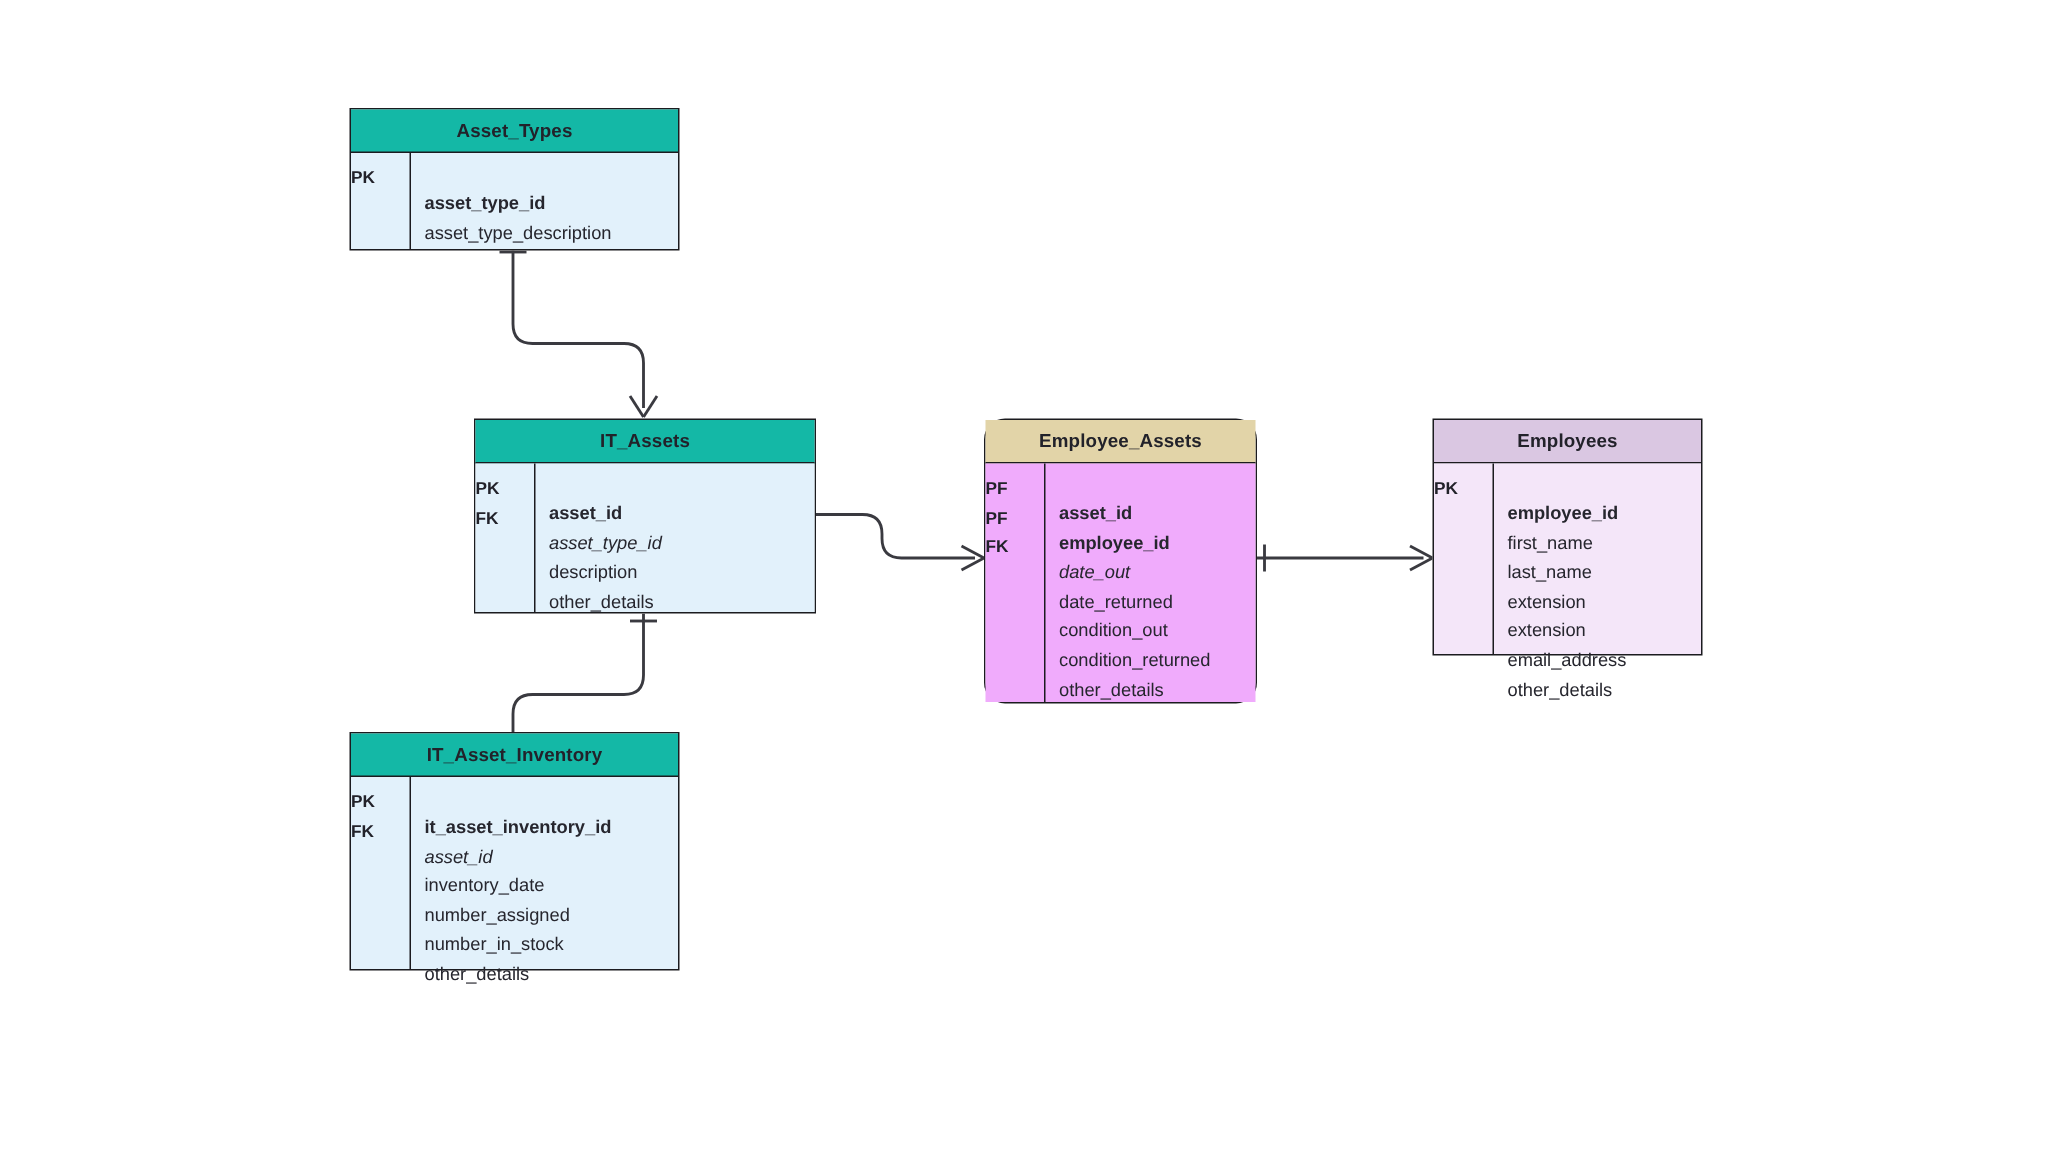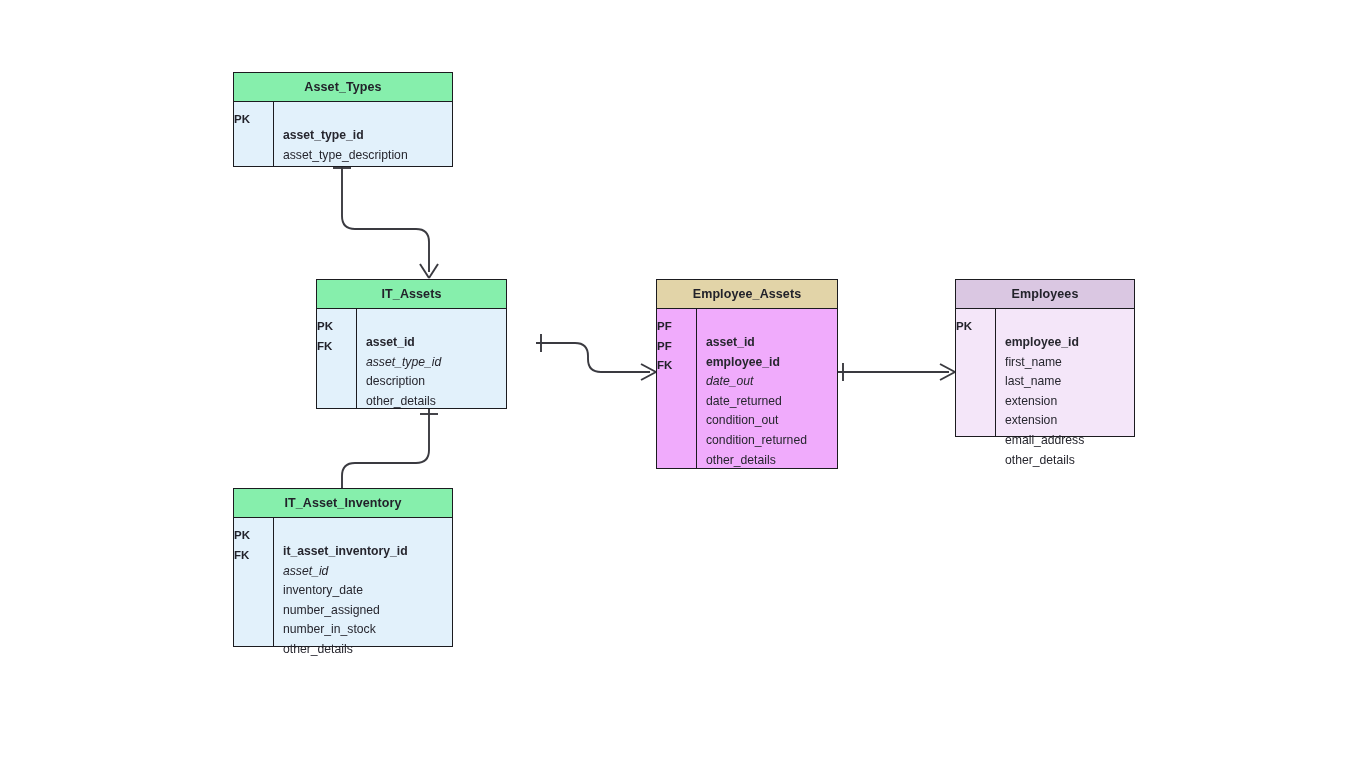--- a/index.html
+++ b/index.html
@@ -75,21 +75,21 @@
     height: 19.6px;
     line-height: 19.6px;
     font-size: 12.2px;
     color: #26262e;
     white-space: nowrap;
   }
   .attr-cell.pk { font-weight: bold; }
   .attr-cell.fk { font-style: italic; }
 
   
-  .pal-blue   .entity-header { background: #86efac; }
+  .pal-blue   .entity-header { background: #14b8a6; }
   .pal-blue   .entity-body   { background: #e2f1fb; }
   .pal-yellow .entity-header { background: #e2d4a8; }
   .pal-yellow .entity-body   { background: #f0abfc; }
   .pal-purple .entity-header { background: #dac7e2; }
   .pal-purple .entity-body   { background: #f4e6f9; }
 </style>
 </head>
 <body>
 
 <div id="canvas">
@@ -145,38 +145,38 @@
           <div class="key-col">
             <div class="key-cell">PK</div>
             <div class="key-cell"></div>
           </div>
           <div class="attr-col">
             <div class="attr-cell pk">asset_type_id</div>
             <div class="attr-cell ">asset_type_description</div>
           </div>
         </div>
       </div>
-      <div class="entity pal-blue" style="left: 316px; top: 279px; width: 191px; height: 130px;">
+      <div class="entity pal-blue" style="left: 316px; top: 279px; width: 228px; height: 130px;">
         <div class="entity-header">IT_Assets</div>
         <div class="entity-body">
           <div class="key-col">
             <div class="key-cell">PK</div>
             <div class="key-cell">FK</div>
             <div class="key-cell"></div>
             <div class="key-cell"></div>
           </div>
           <div class="attr-col">
             <div class="attr-cell pk">asset_id</div>
             <div class="attr-cell fk">asset_type_id</div>
             <div class="attr-cell ">description</div>
             <div class="attr-cell ">other_details</div>
           </div>
         </div>
       </div>
-      <div class="entity pal-yellow" style="left: 656px; top: 279px; width: 182px; height: 190px;">
+      <div class="entity pal-yellow" style="left: 656px; top: 279px; width: 182px; height: 190px; border-radius: 14px;">
         <div class="entity-header">Employee_Assets</div>
         <div class="entity-body">
           <div class="key-col">
             <div class="key-cell">PF</div>
             <div class="key-cell">PF</div>
             <div class="key-cell">FK</div>
             <div class="key-cell"></div>
             <div class="key-cell"></div>
             <div class="key-cell"></div>
             <div class="key-cell"></div>

